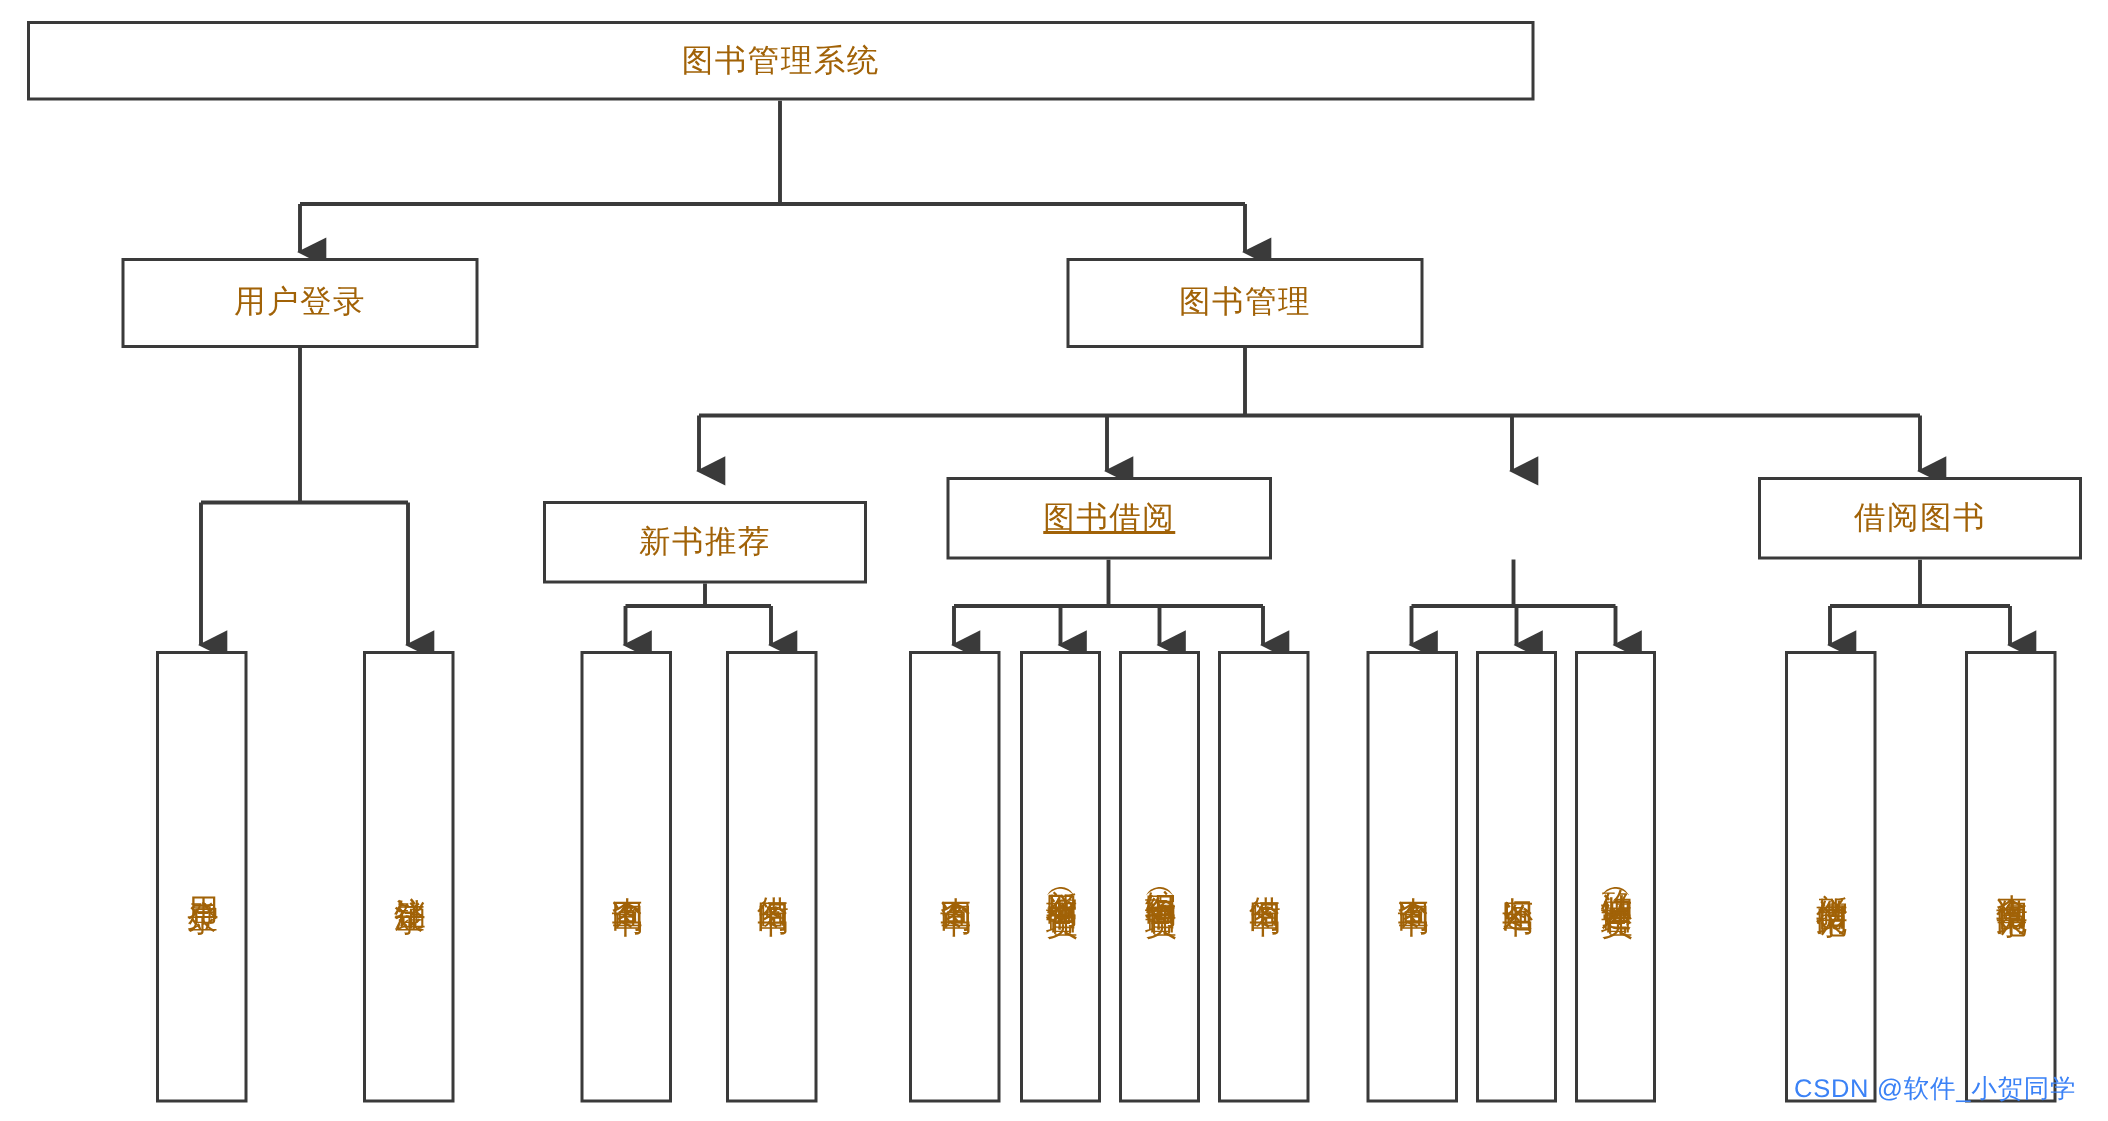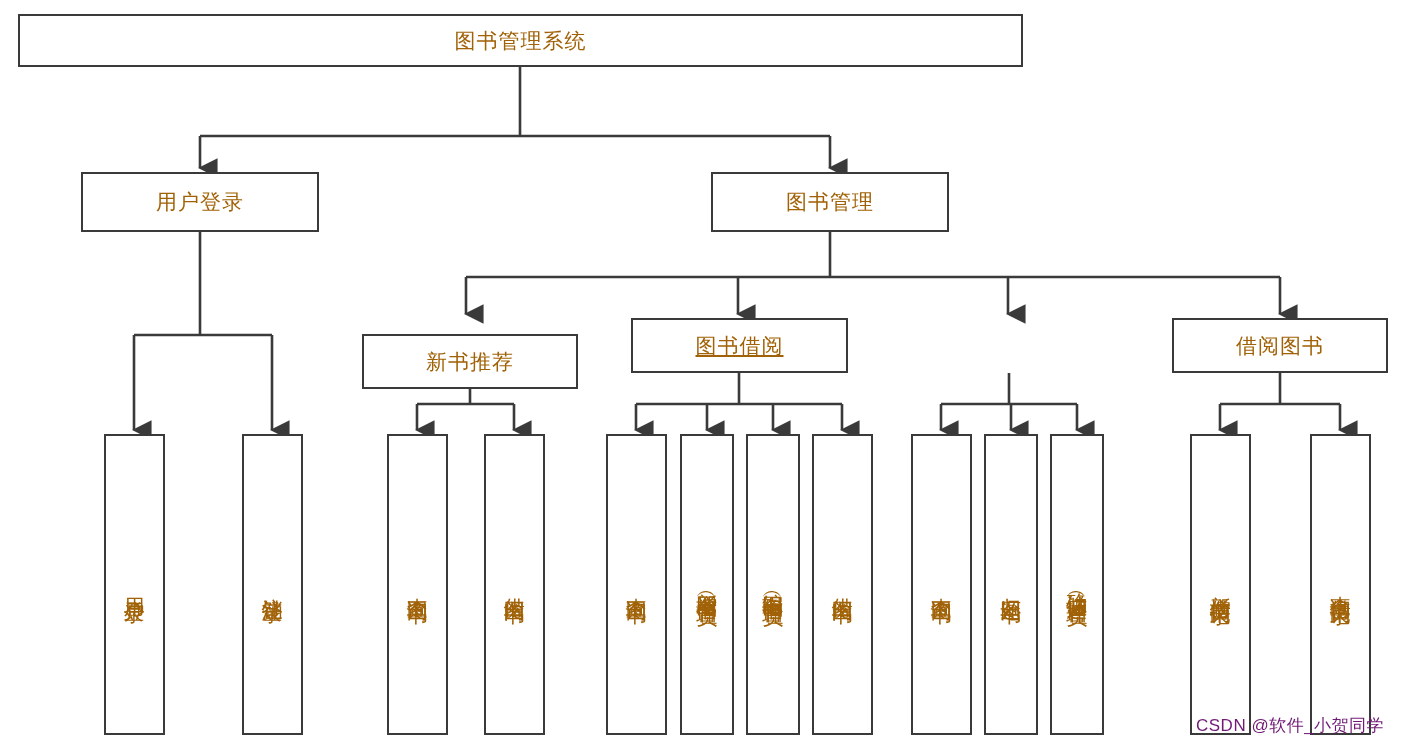--- a/index.html
+++ b/index.html
@@ -53,21 +53,21 @@
     writing-mode: vertical-rl;
     text-orientation: upright;
     display: block;
     max-height: 100%;
   }
   .watermark {
     position: absolute;
     left: 1196px;
     top: 714px;
     font-size: 17px;
-    color: #701a75;
+    color: #3b82f6;
     white-space: nowrap;
     letter-spacing: 0.5px;
   }
 </style>
 </head>
 <body>
 
 <div id="canvas">
 
   <svg id="wires" viewBox="0 0 1405 747" xmlns="http://www.w3.org/2000/svg">

